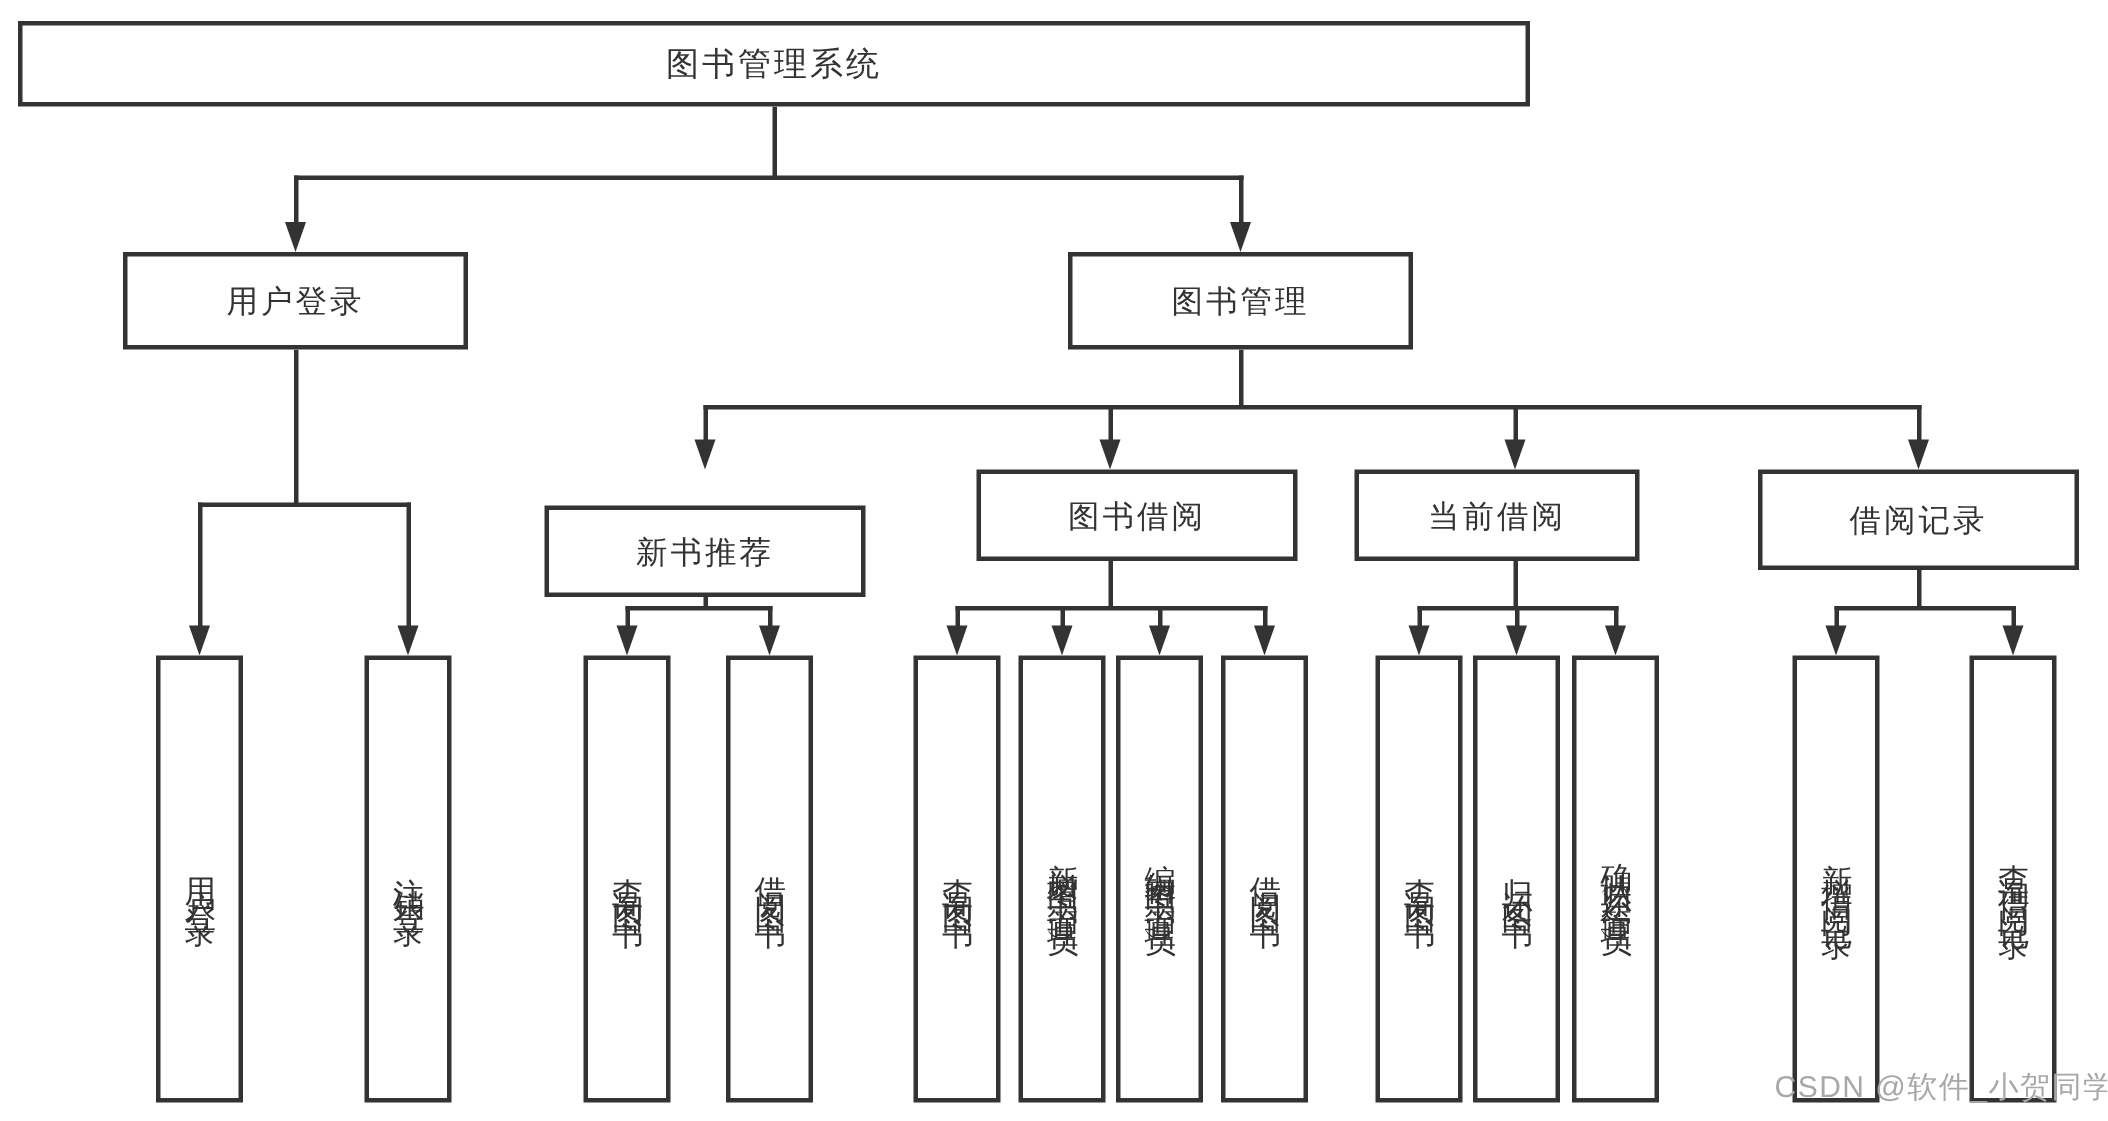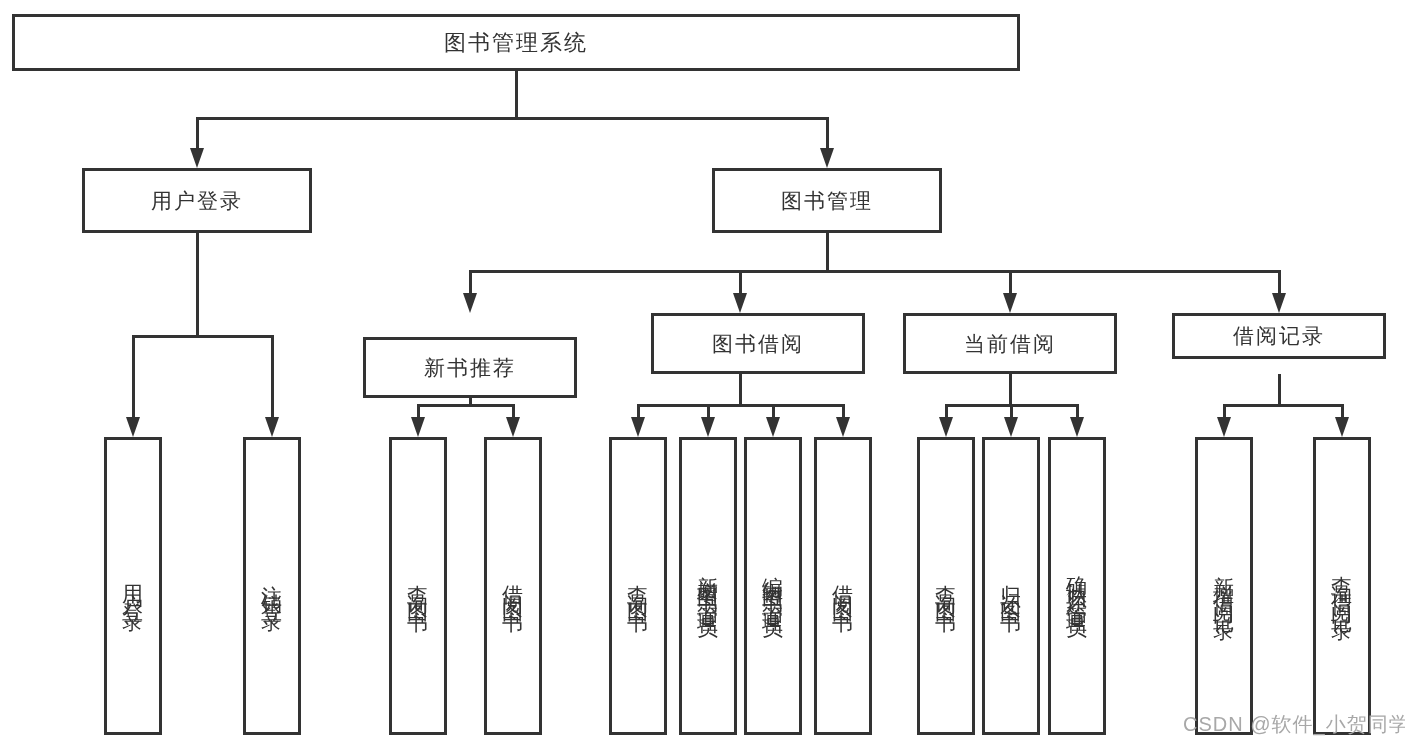--- a/index.html
+++ b/index.html
@@ -112,24 +112,24 @@
   <div class="box" style="left:712px;top:168px;width:230px;height:65px;">
     <span>图书管理</span>
   </div>
 
   <div class="box" style="left:363px;top:313px;width:214px;height:61px;margin-top:24px;">
     <span>新书推荐</span>
   </div>
   <div class="box" style="left:651px;top:313px;width:214px;height:61px;">
     <span>图书借阅</span>
   </div>
-  <div class="box" style="left:903px;top:313px;width:214px;height:61px;">
+  <div class="box" style="left:903px;top:313px;width:190px;height:61px;">
     <span>当前借阅</span>
   </div>
-  <div class="box" style="left:1172px;top:313px;width:214px;height:46px;">
+  <div class="box" style="left:1172px;top:313px;width:214px;height:67px;">
     <span>借阅记录</span>
   </div>
 
   <div class="leaf" style="left:104px;">
     <span>用户登录</span>
   </div>
   <div class="leaf" style="left:243px;">
     <span>注销登录</span>
   </div>
 

